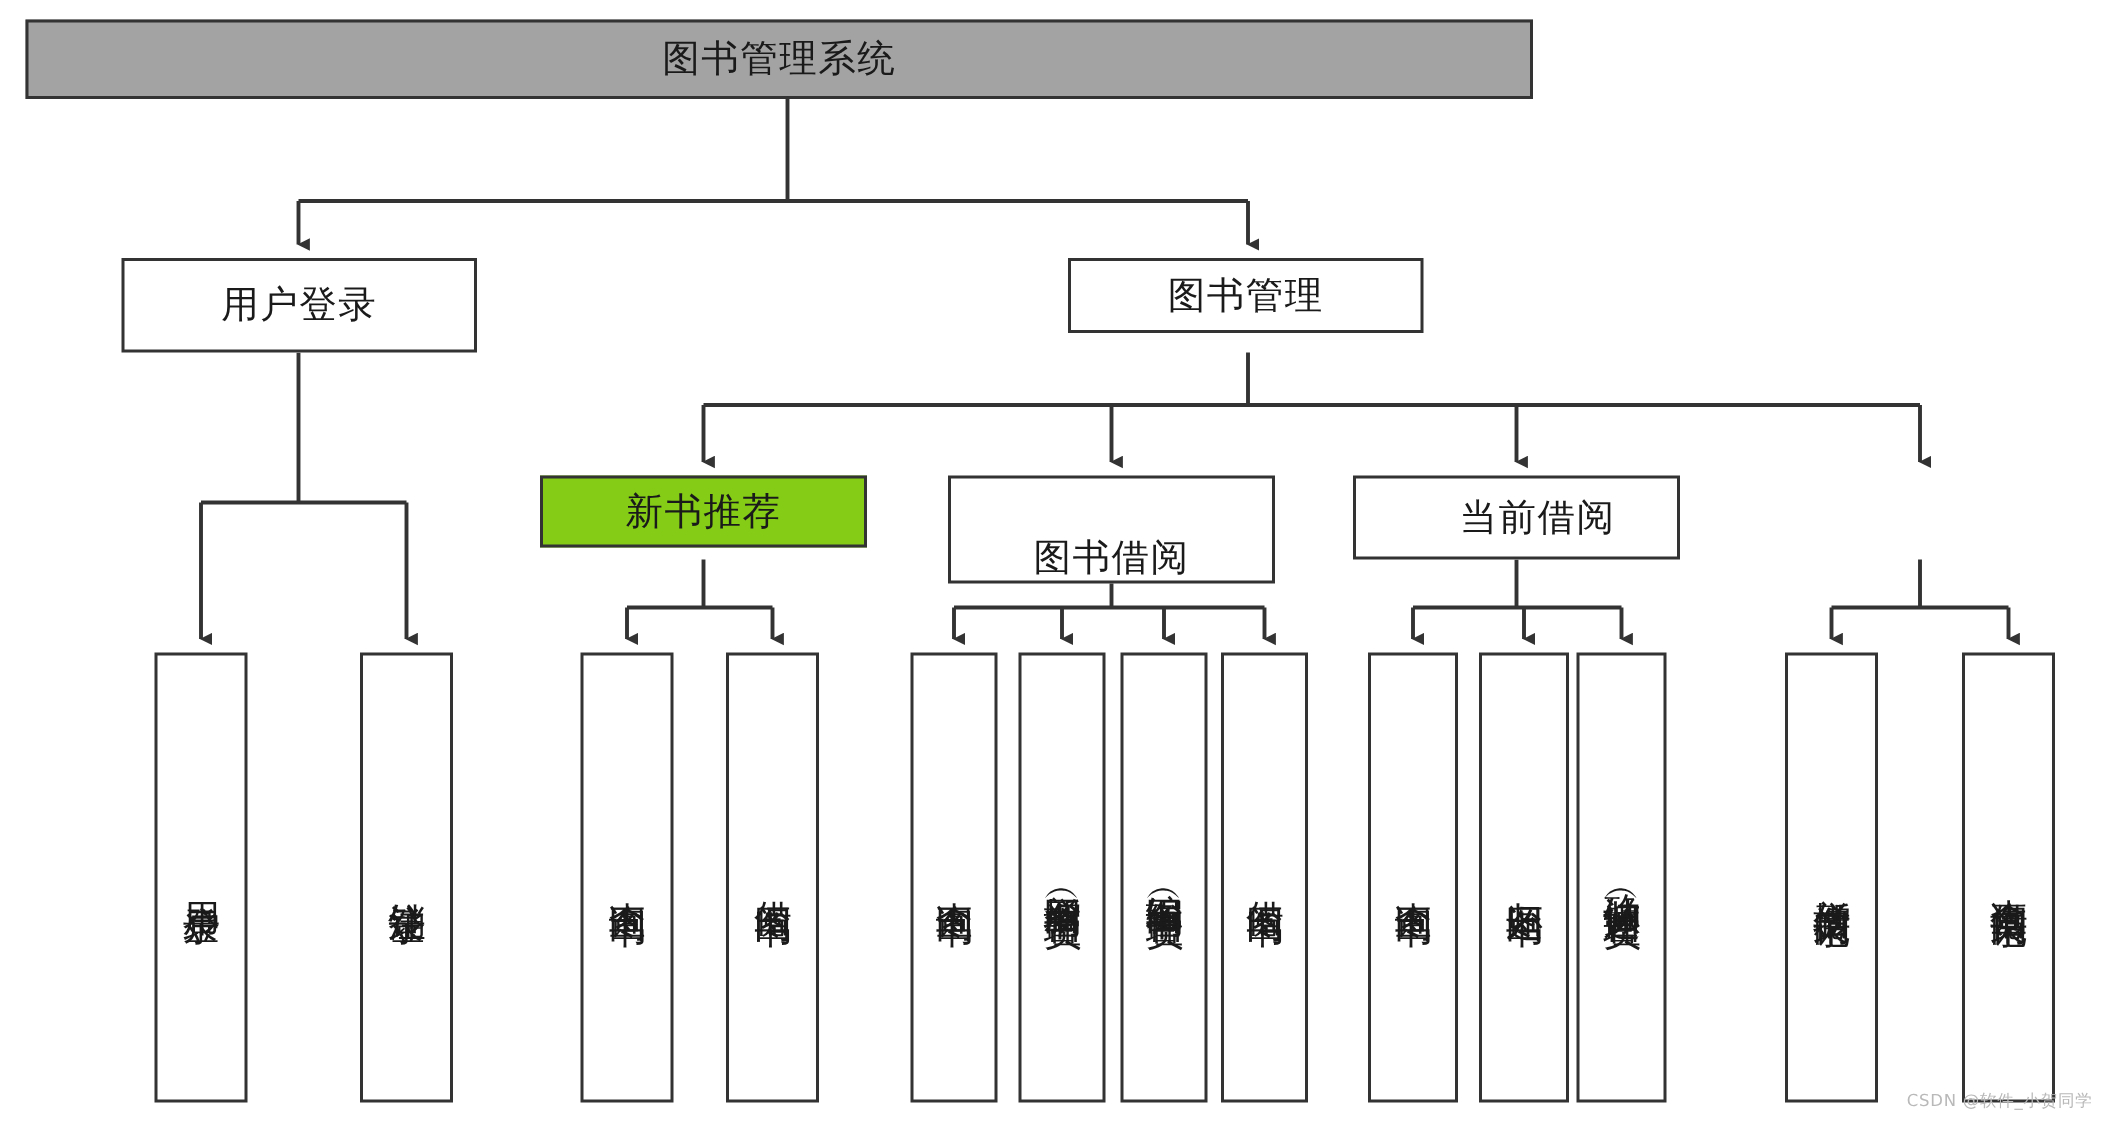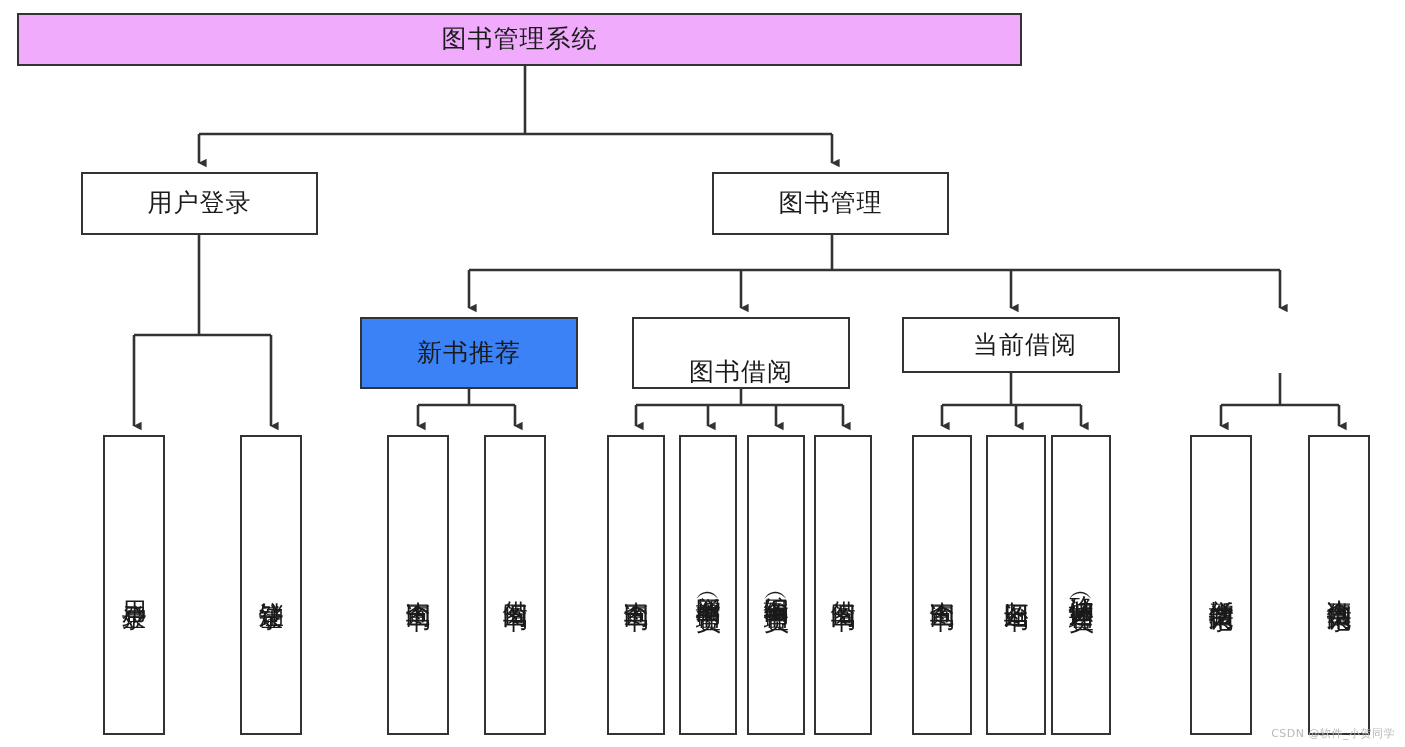--- a/index.html
+++ b/index.html
@@ -114,32 +114,32 @@
       <path d="M1016,405 L1016,426" marker-end="url(#arrowhead)"></path>
       <path d="M1081,405 L1081,426" marker-end="url(#arrowhead)"></path>
 
       <path d="M1280,373 L1280,405"></path>
       <path d="M1221,405 L1339,405"></path>
       <path d="M1221,405 L1221,426" marker-end="url(#arrowhead)"></path>
       <path d="M1339,405 L1339,426" marker-end="url(#arrowhead)"></path>
     </g>
   </svg>
 
-  <div class="node horizontal" style="left: 17px; top: 13px; width: 1005px; height: 53px; background: #f0abfc; border-color: rgb(51, 51, 51); color: rgb(26, 26, 26);">
+  <div class="node horizontal" style="left: 17px; top: 13px; width: 1005px; height: 53px; background: #a3a3a3; border-color: rgb(51, 51, 51); color: rgb(26, 26, 26);">
     <span>图书管理系统</span>
   </div>
 
   <div class="node horizontal" style="left: 81px; top: 172px; width: 237px; height: 63px; background: rgb(255, 255, 255); border-color: rgb(51, 51, 51); color: rgb(26, 26, 26);">
     <span>用户登录</span>
   </div>
-  <div class="node horizontal" style="left: 712px; top: 172px; width: 237px; height: 63px; background: rgb(255, 255, 255); border-color: rgb(51, 51, 51); color: rgb(26, 26, 26);">
+  <div class="node horizontal" style="left: 712px; top: 172px; width: 237px; height: 50px; background: rgb(255, 255, 255); border-color: rgb(51, 51, 51); color: rgb(26, 26, 26);">
     <span>图书管理</span>
   </div>
 
-  <div class="node horizontal" style="left: 360px; top: 317px; width: 218px; height: 72px; background: #3b82f6; border-color: rgb(51, 51, 51); color: rgb(26, 26, 26); align-items: center;">
+  <div class="node horizontal" style="left: 360px; top: 317px; width: 218px; height: 48px; background: #84cc16; border-color: rgb(51, 51, 51); color: rgb(26, 26, 26); align-items: center;">
     <span>新书推荐</span>
   </div>
   <div class="node horizontal" style="left: 632px; top: 317px; width: 218px; height: 72px; background: rgb(255, 255, 255); border-color: rgb(51, 51, 51); color: rgb(26, 26, 26); align-items: flex-end;">
     <span>图书借阅</span>
   </div>
   <div class="node horizontal" style="left: 902px; top: 317px; width: 218px; height: 56px; background: rgb(255, 255, 255); border-color: rgb(51, 51, 51); color: rgb(26, 26, 26); padding-left: 28px;">
     <span>当前借阅</span>
   </div>
 
   <div class="node vertical" style="left: 103px; top: 435px; width: 62px; height: 300px; background: rgb(255, 255, 255); border-color: rgb(51, 51, 51); color: rgb(26, 26, 26);">

